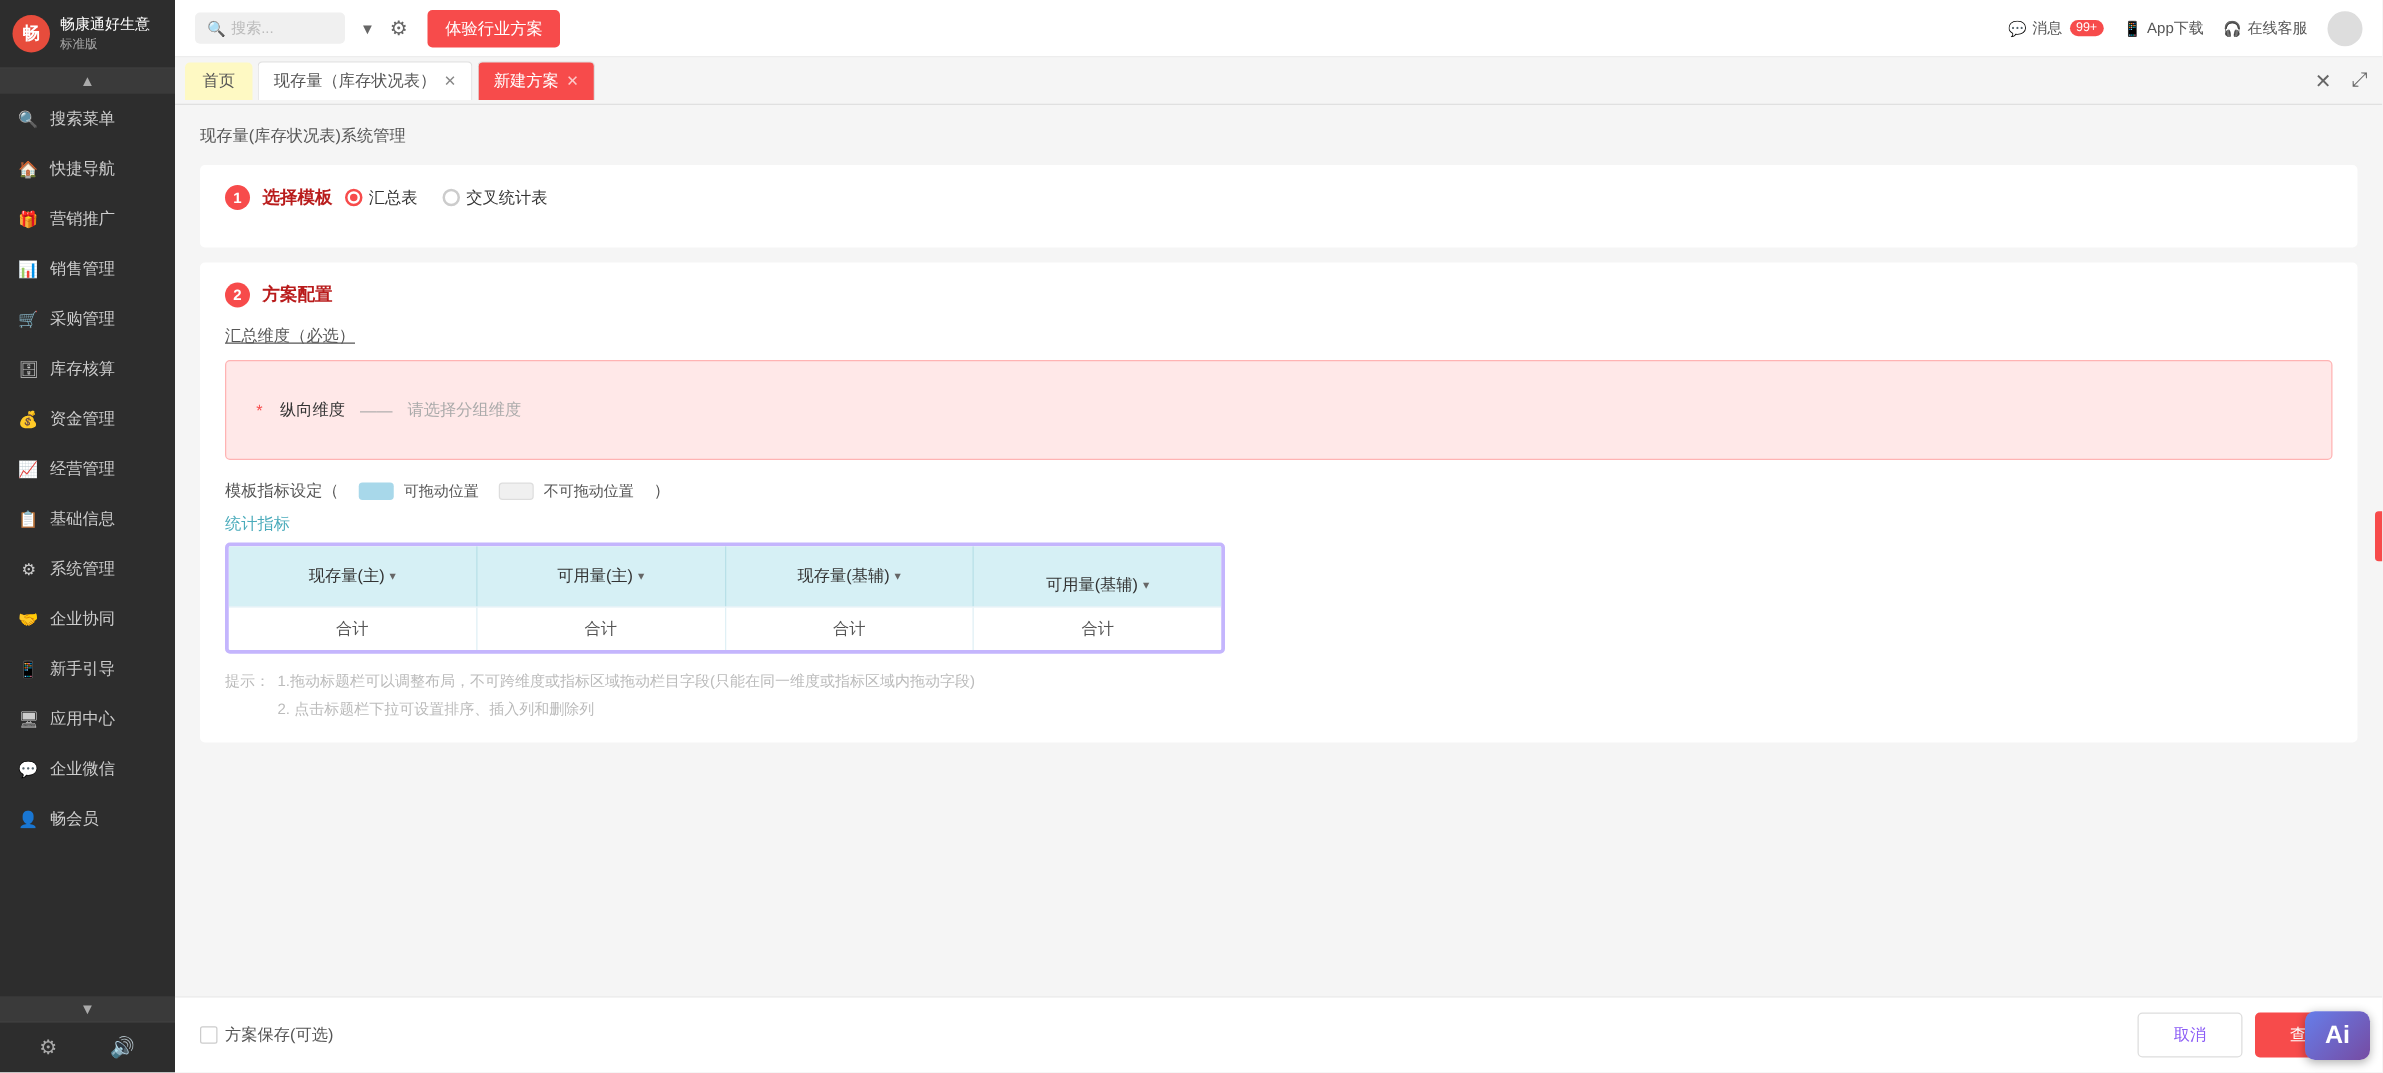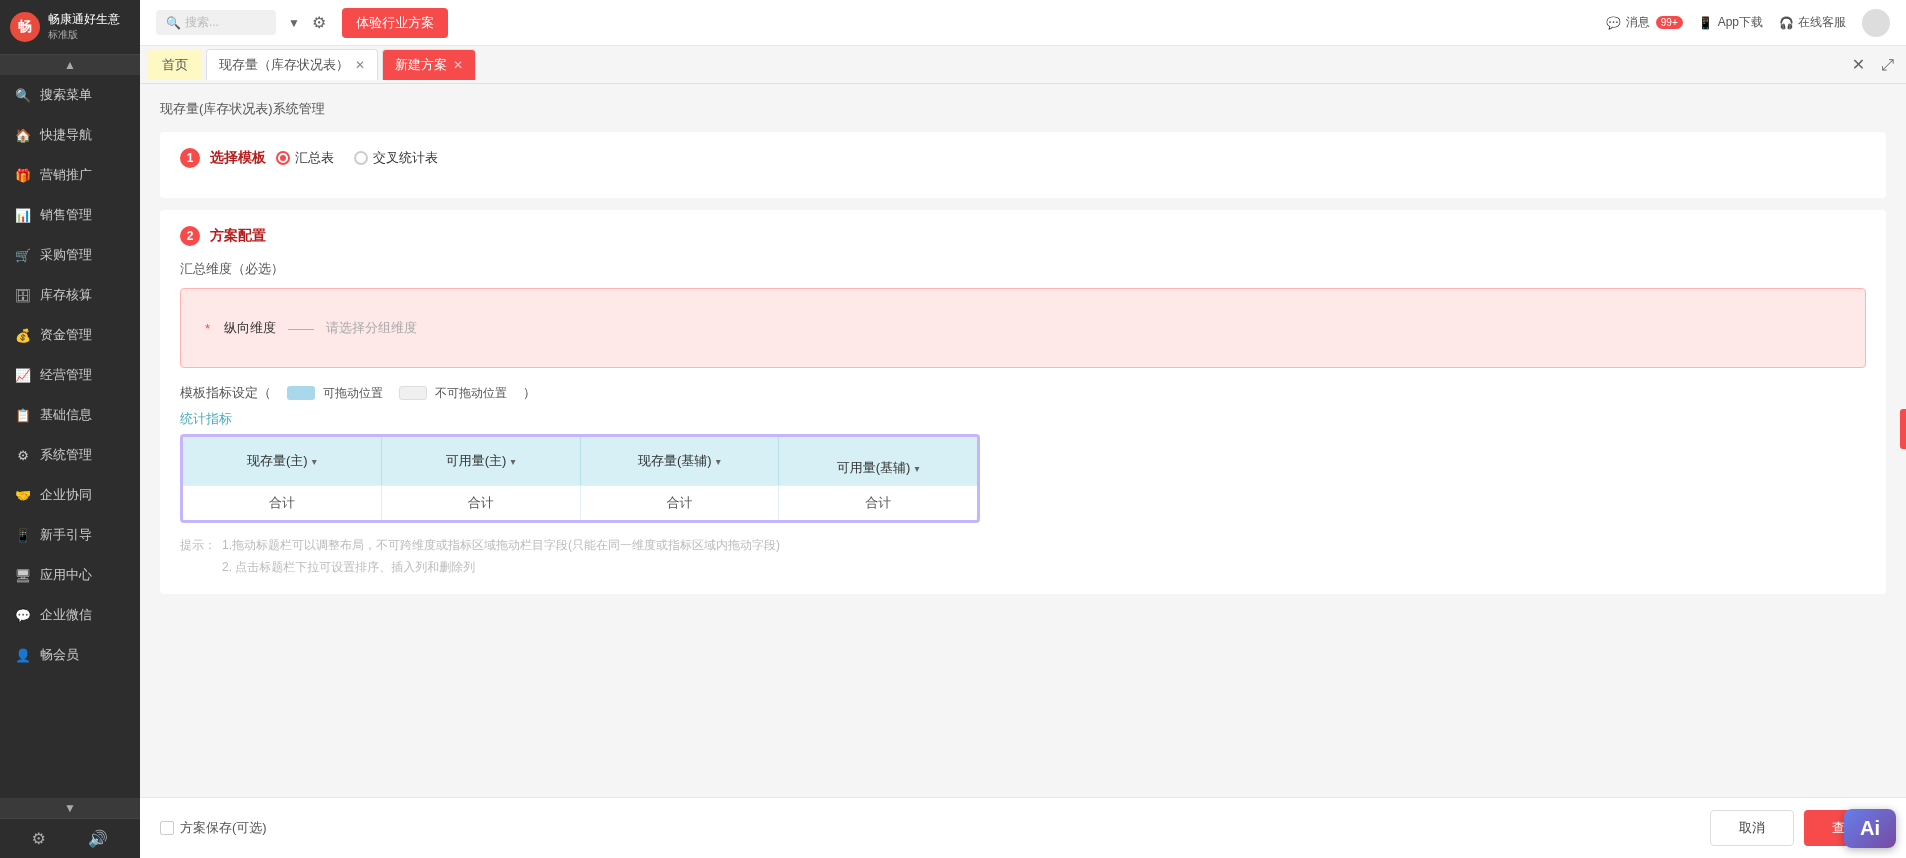--- a/index.html
+++ b/index.html
@@ -193,20 +193,21 @@
       content: '';
       width: 6px; height: 6px;
       background: #f74b4b;
       border-radius: 50%;
     }
 
     
     .dimension-label {
       font-size: 13px; color: #555;
       margin-bottom: 10px;
+      text-decoration: underline;
     }
     .dimension-box {
       background: #ffe8e8;
       border: 1px solid #ffb3b3;
       border-radius: 4px;
       padding: 20px 24px;
       min-height: 80px;
       display: flex; align-items: center;
     }
     .dimension-required { color: #f74b4b; margin-right: 2px; }
@@ -288,21 +289,21 @@
       border: 1px solid #ccc;
       border-radius: 2px;
       display: inline-block;
     }
     .footer-btns { display: flex; gap: 10px; }
     .btn-cancel {
       padding: 8px 28px;
       border: 1px solid #ddd;
       border-radius: 4px;
       background: #fff;
-      color: #404040;
+      color: #8b5cf6;
       font-size: 13px;
       cursor: pointer;
     }
     .btn-query {
       padding: 8px 28px;
       border: none;
       border-radius: 4px;
       background: #f74b4b;
       color: #fff;
       font-size: 13px;

